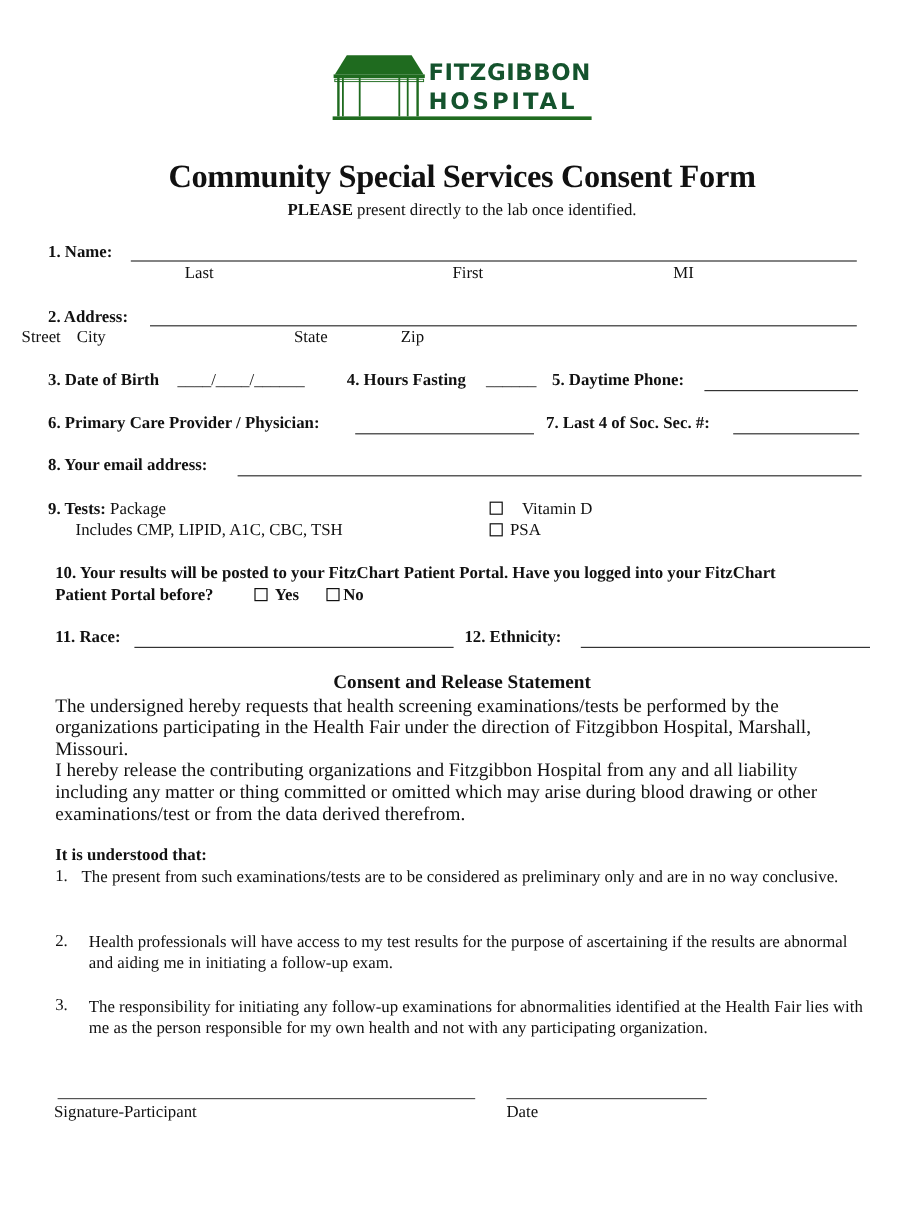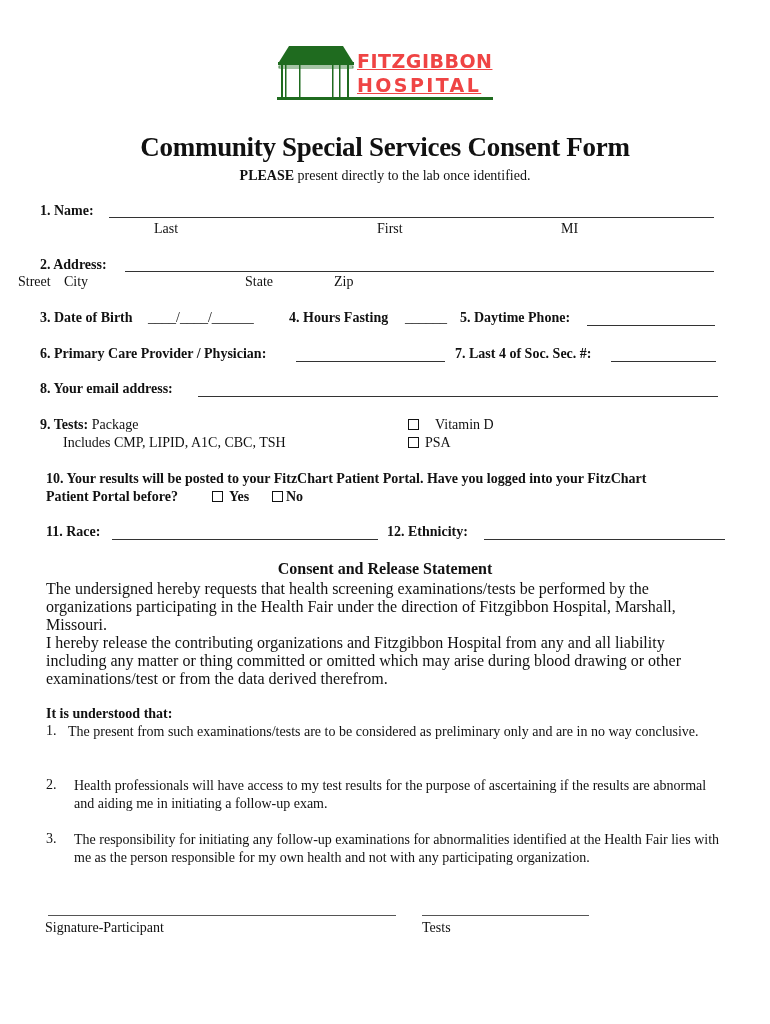--- a/index.html
+++ b/index.html
@@ -12,21 +12,21 @@
   .b { font-weight: bold; }
   .t14 { font-size: 14px; }
   .line {
     position: absolute; height: 0; border-bottom: 1.2px solid #333;
   }
 
   
   #logo { position: absolute; left: 277px; top: 44px; width: 216px; height: 56px; }
   .logo-text {
     position: absolute; font-family: "DejaVu Sans", "Liberation Sans", sans-serif;
-    color: #ef4444; font-weight: bold; letter-spacing: 0.5px; white-space: nowrap; text-decoration: underline;
+    color: #14532d; font-weight: bold; letter-spacing: 0.5px; white-space: nowrap;
   }
 
   h1#title {
     position: absolute; left: 0; width: 770px; top: 132px; margin: 0;
     text-align: center; font-size: 27px; font-weight: bold;
     letter-spacing: -0.3px;
   }
   #subtitle { position: absolute; left: 0; width: 770px; top: 168px; text-align: center; font-size: 14px; }
 
   .section-title {
@@ -119,13 +119,13 @@
 
 <span class="list-num" style="left:46px;top:777px;">2.</span>
 <div class="list-text" style="left:74px;top:777px;width:650px;">Health professionals will have access to my test results for the purpose of ascertaining if the results are abnormal and aiding me in initiating a follow-up exam.</div>
 
 <span class="list-num" style="left:46px;top:831px;">3.</span>
 <div class="list-text" style="left:74px;top:831px;width:650px;">The responsibility for initiating any follow-up examinations for abnormalities identified at the Health Fair lies with me as the person responsible for my own health and not with any participating organization.</div>
 
 <div class="line" style="left:48px;top:915px;width:348px;border-bottom-color:#555;"></div>
 <span class="abs t14" style="left:45px;top:920px;">Signature-Participant</span>
 <div class="line" style="left:422px;top:915px;width:167px;border-bottom-color:#555;"></div>
-<span class="abs t14" style="left:422px;top:920px;">Tests</span>
+<span class="abs t14" style="left:422px;top:920px;">Date</span>
 
 </body></html>

